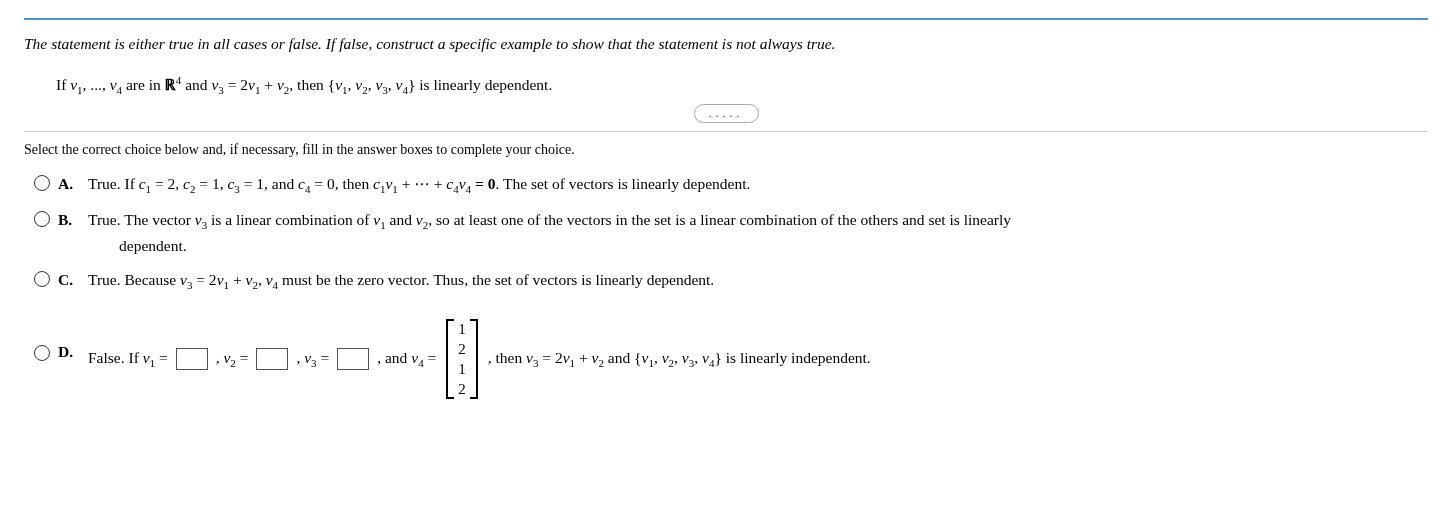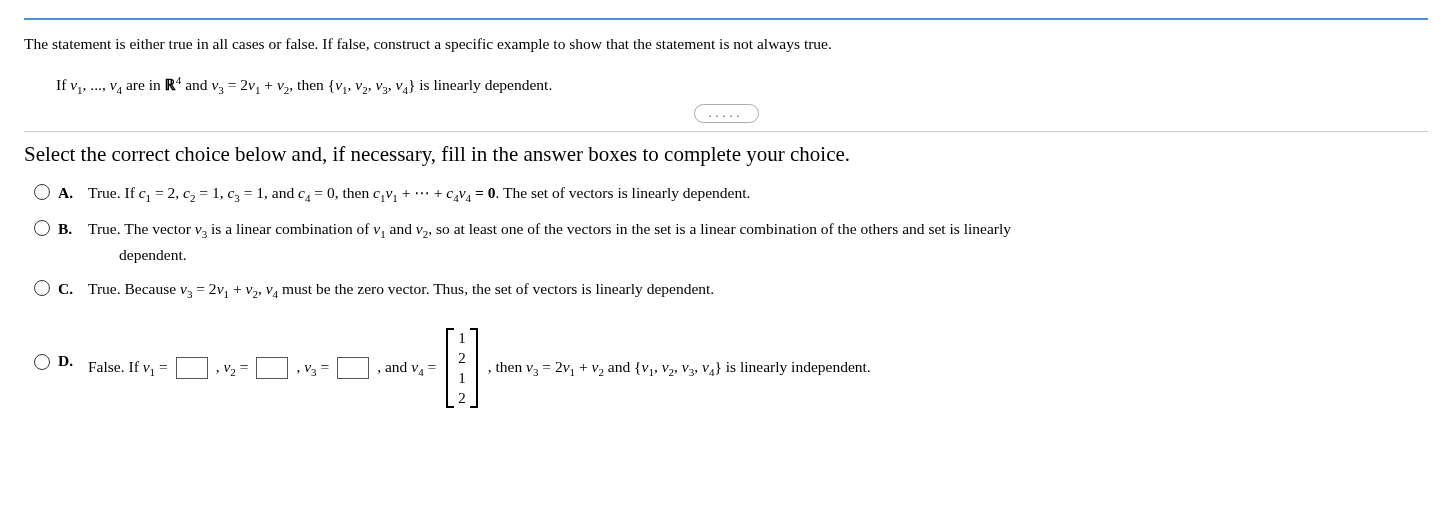--- a/index.html
+++ b/index.html
@@ -13,20 +13,21 @@
       min-height: 517px;
     }
     .top-border {
       border-top: 2px solid #4a90d9;
       margin-bottom: 12px;
     }
     .problem-statement {
       font-size: 15.5px;
       line-height: 1.5;
       margin-bottom: 8px;
+      font-style: italic;
     }
     .if-statement {
       margin-left: 32px;
       margin-top: 16px;
       margin-bottom: 4px;
       font-size: 15.5px;
       line-height: 1.7;
     }
     .dots-row {
       text-align: center;
@@ -43,21 +44,21 @@
       font-size: 12px;
       letter-spacing: 4px;
       color: #444;
     }
     .divider {
       border: none;
       border-top: 1px solid #ccc;
       margin: 8px 0 10px 0;
     }
     .select-instruction {
-      font-size: 21px;
+      font-size: 14px;
       margin-bottom: 14px;
     }
     .options {
       display: flex;
       flex-direction: column;
       gap: 10px;
       margin-left: 10px;
     }
     .option-row {
       display: flex;

